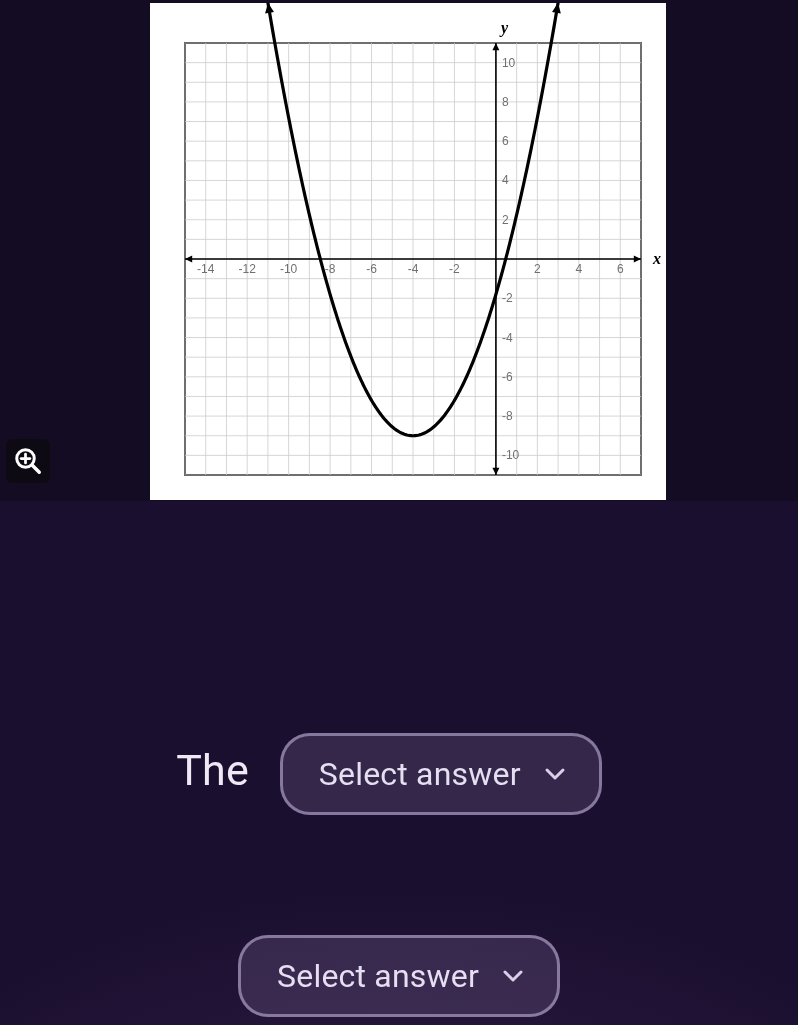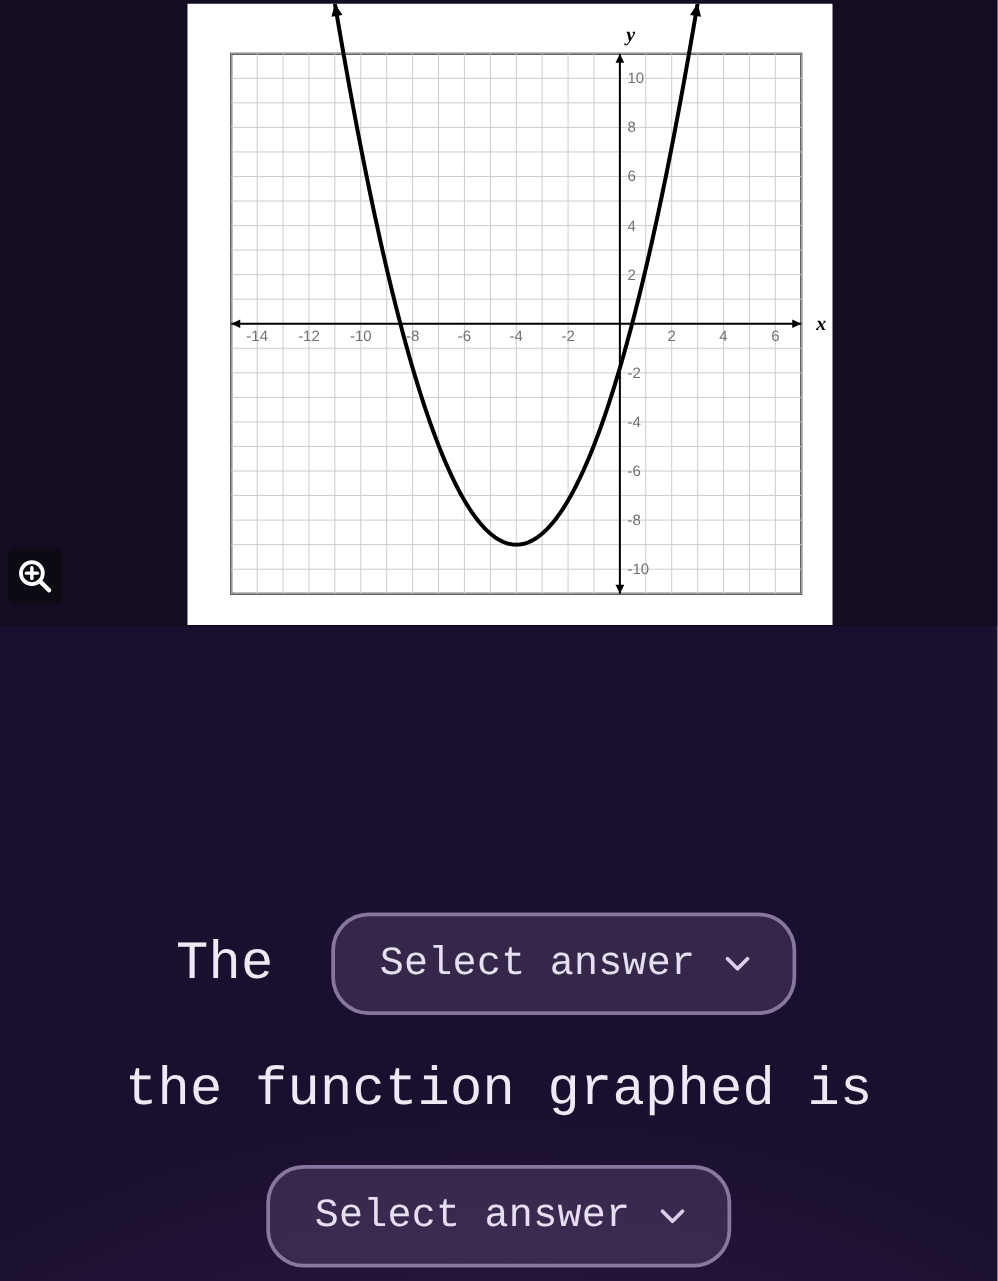--- a/index.html
+++ b/index.html
@@ -53,21 +53,20 @@
     left: 0;
     top: 720px;
     width: 100%;
     padding: 0 40px;
     text-align: center;
     font-size: 43px;
     font-weight: 400;
     line-height: 2.35;
     color: #efe9f5;
     letter-spacing: 0.2px;
-    font-family: Liberation Mono, monospace;
   }
   .question .word { display: inline; }
   .select-wrap {
     display: inline-flex;
     align-items: flex-end;
     vertical-align: middle;
     margin: 0 20px;
   }
   .select-btn {
     display: inline-flex;
@@ -208,21 +207,20 @@
   <span class="word">The</span>
   <span class="select-wrap">
     <span class="select-btn">
       <span>Select answer</span>
       <svg class="chev" viewBox="0 0 24 24">
         <path d="M4 8 L12 16 L20 8" fill="none" stroke="#d9cfe8" stroke-width="3" stroke-linecap="round" stroke-linejoin="round"></path>
       </svg>
     </span>
   </span>
   <br>
-  <span class="word">the function graphed is</span>
   <br>
   <span class="select-wrap">
     <span class="select-btn">
       <span>Select answer</span>
       <svg class="chev" viewBox="0 0 24 24">
         <path d="M4 8 L12 16 L20 8" fill="none" stroke="#d9cfe8" stroke-width="3" stroke-linecap="round" stroke-linejoin="round"></path>
       </svg>
     </span>
   </span>
 </div>

